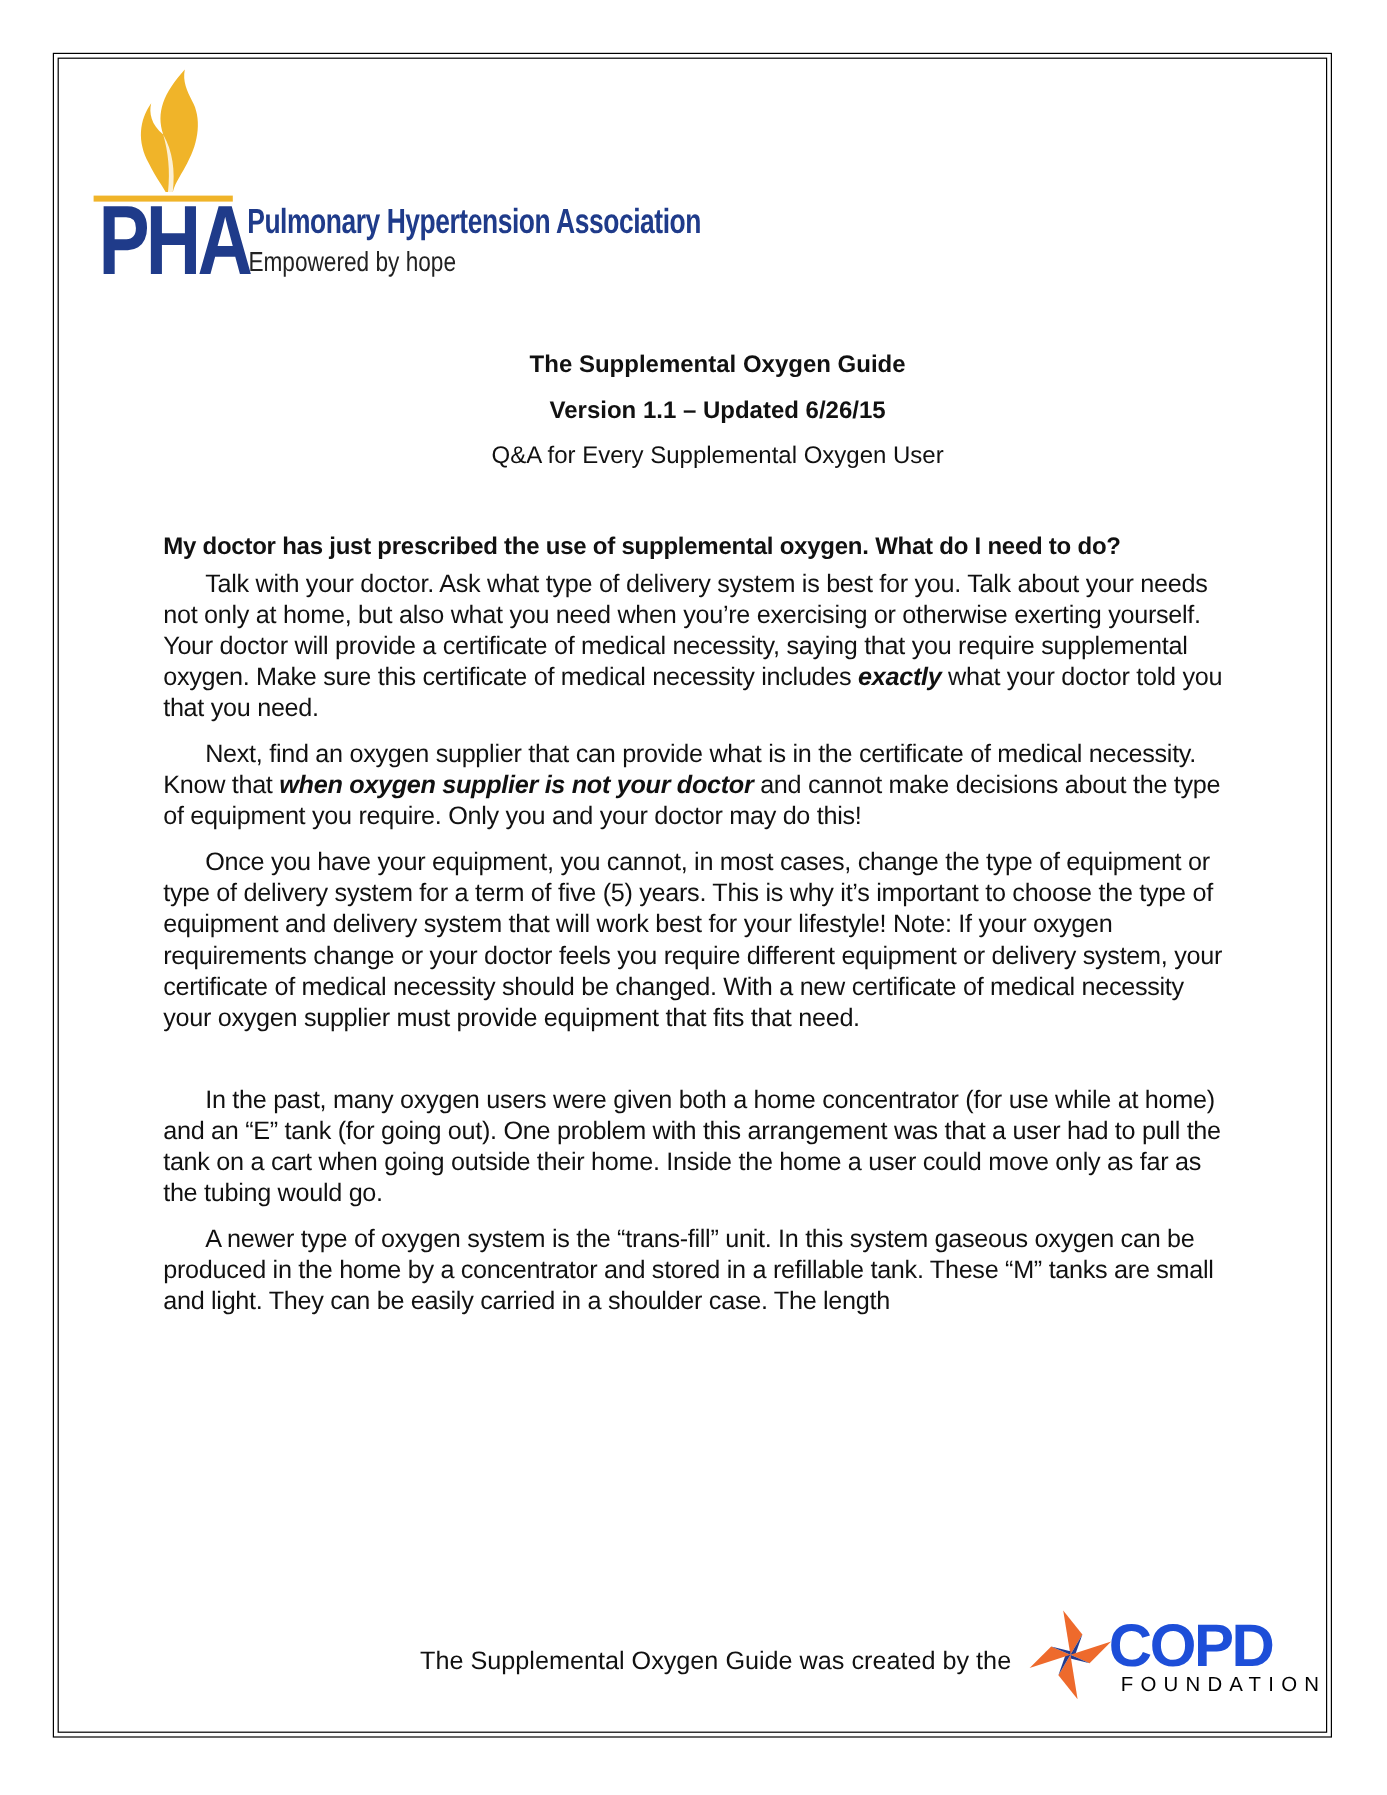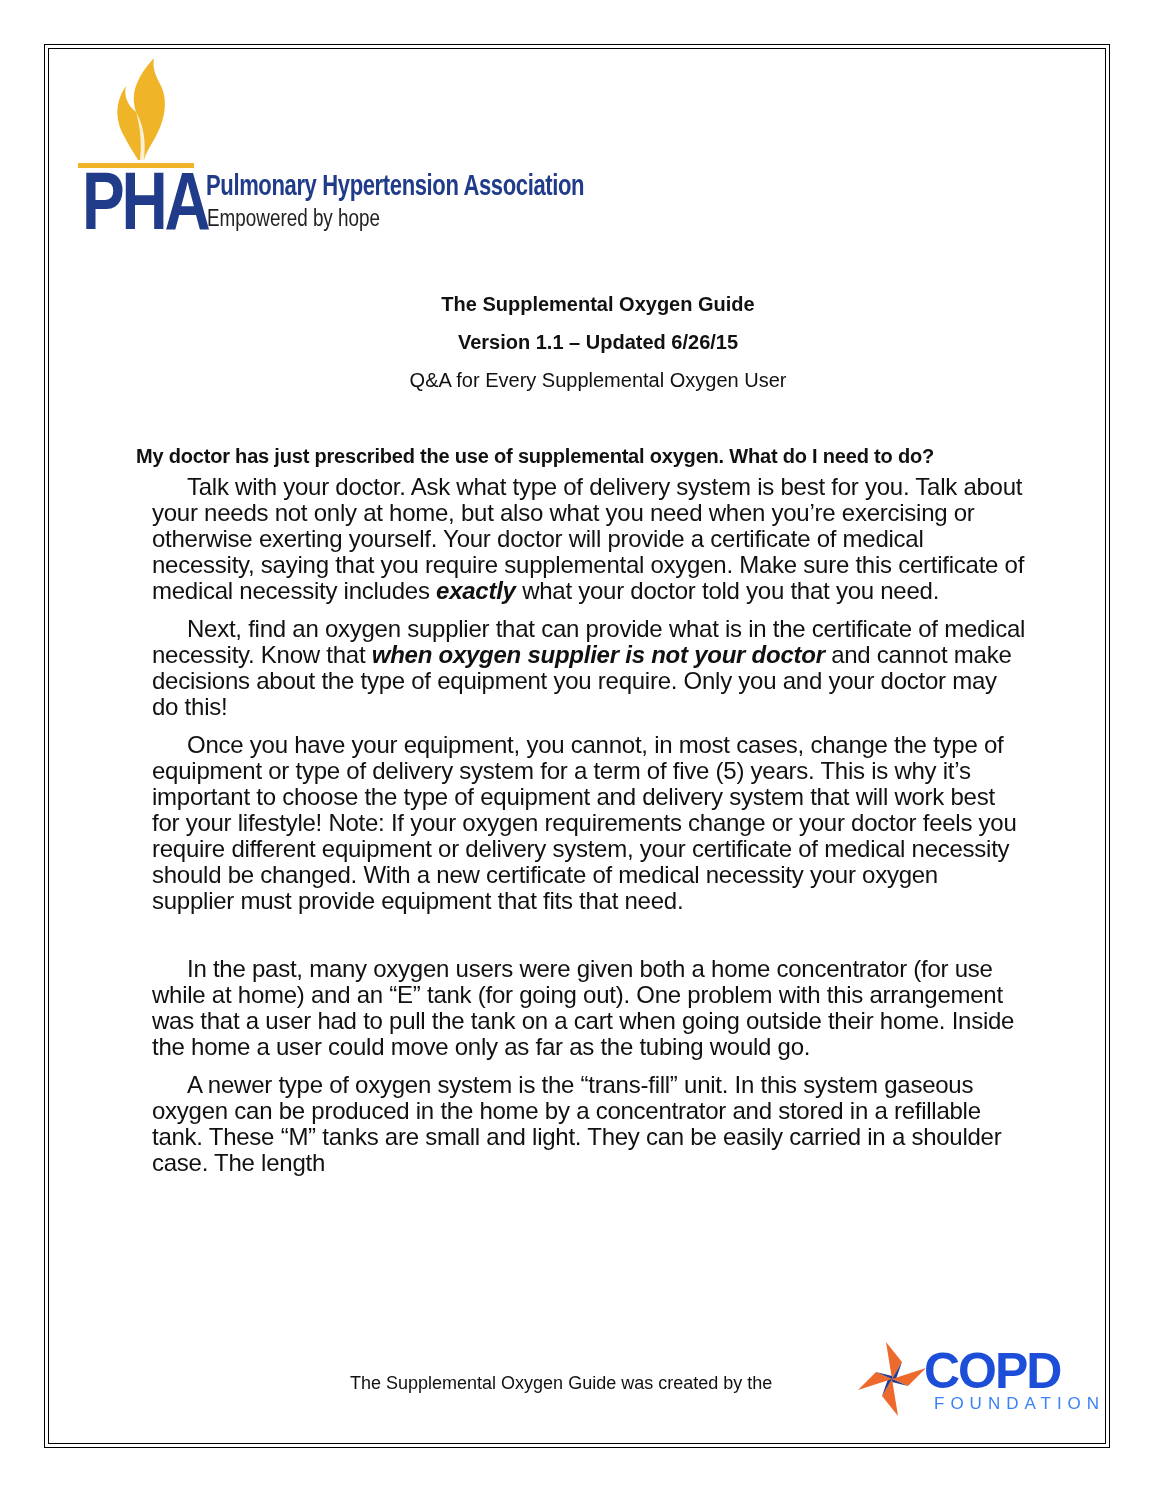--- a/index.html
+++ b/index.html
@@ -125,40 +125,40 @@
       width: 890px;
     }
     .question {
       font-weight: bold;
       font-size: 20px;
       line-height: 24px;
       margin: 0 0 6px 0;
       letter-spacing: -0.2px;
     }
     .para {
-      font-size: 24px;
+      font-size: 21px;
       line-height: 26px;
-      margin: 0 0 12px 16px;
+      margin: 0 0 12px 0;
       text-indent: 35px;
       letter-spacing: -0.25px;
     }
     .para em {
       font-weight: bold;
       font-style: italic;
     }
     .section-gap {
       height: 30px;
     }
 
     
     .footer-text {
       position: absolute;
       left: 350px;
       top: 1373px;
-      font-size: 18px;
+      font-size: 21px;
       white-space: nowrap;
     }
     .copd-logo {
       position: absolute;
       left: 856px;
       top: 1340px;
       width: 230px;
       height: 80px;
     }
     .copd-word {
@@ -171,21 +171,21 @@
       color: #1d4ed8;
       letter-spacing: -2px;
       line-height: 1;
     }
     .copd-foundation {
       position: absolute;
       left: 78px;
       top: 55px;
       font-family: "Liberation Sans", sans-serif;
       font-size: 17px;
-      color: #3b82f6;
+      color: #000000;
       letter-spacing: 6px;
       line-height: 1;
     }
     .copd-pinwheel {
       position: absolute;
       left: 0;
       top: 0;
       width: 72px;
       height: 78px;
     }

